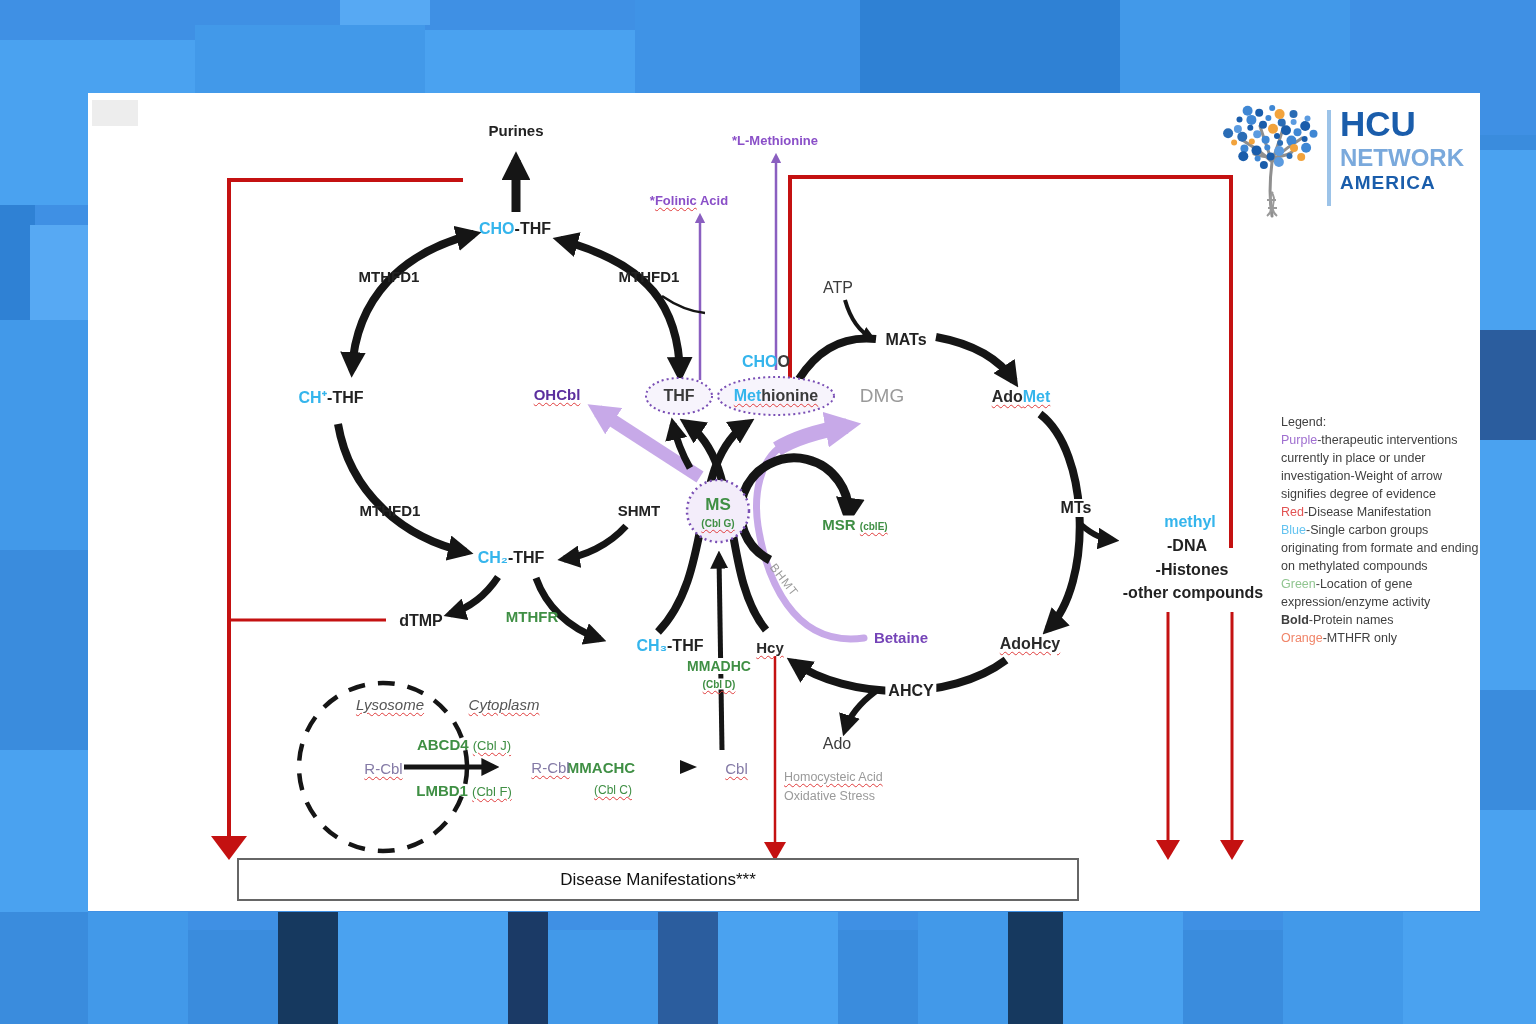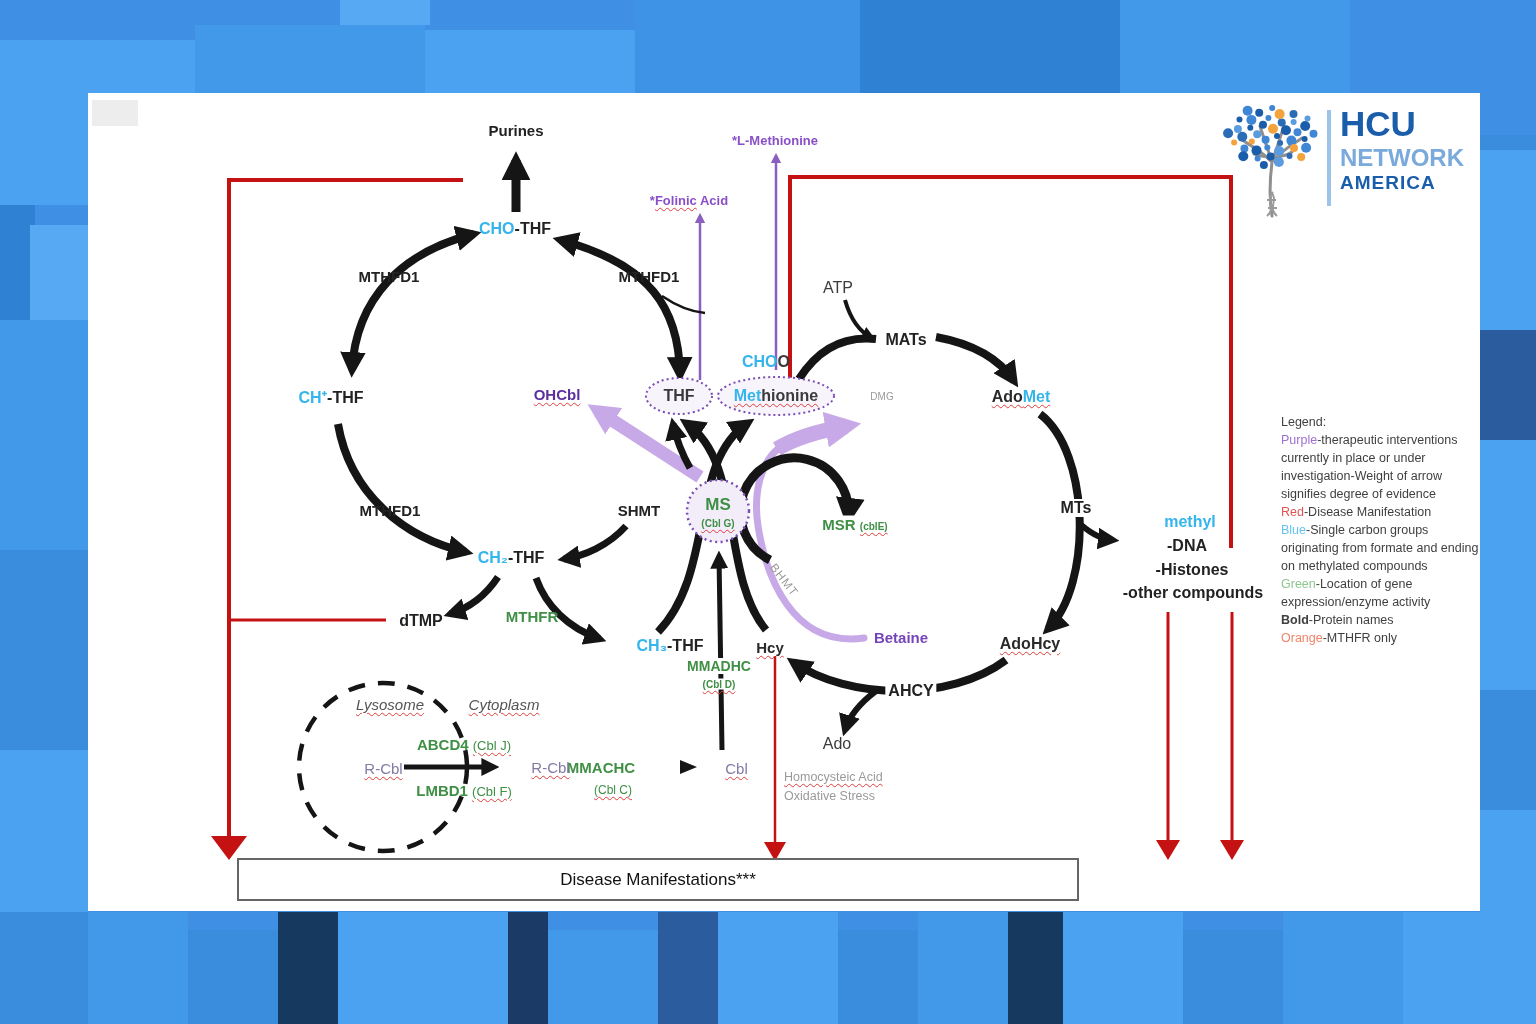--- a/index.html
+++ b/index.html
@@ -211,21 +211,21 @@
   <div class="lb big16" style="left:331px;top:397px;"><span class="cyan">CH⁺</span><span>-THF</span></div>
   <div class="lb" style="left:390px;top:510px;"><span>MTHFD1</span></div>
   <div class="lb big16" style="left:511px;top:558px;"><span class="cyan">CH₂</span><span>-THF</span></div>
   <div class="lb" style="left:639px;top:510px;"><span>SHMT</span></div>
   <div class="lb big16" style="left:421px;top:621px;"><span>dTMP</span></div>
   <div class="lb" style="left:532px;top:616px;"><span class="green">MTHFR</span></div>
   <div class="lb big16" style="left:641px;top:646px;margin-left:29px;"><span class="cyan">CH₃</span><span>-THF</span></div>
   <div class="lb" style="left:557px;top:394px;"><span class="dkpurple sq">OHCbl</span></div>
   <div class="lb big16" style="left:679px;top:396px;color:#3a3a3a;"><span>THF</span></div>
   <div class="lb big16" style="left:776px;top:396px;"><span class="sq"><span class="cyan">Met</span><span style="color:#3a3a3a;">hionine</span></span></div>
-  <div class="lb rg" style="left:882px;top:396px;font-size:10px;"><span class="gray">DMG</span></div>
+  <div class="lb rg" style="left:882px;top:396px;font-size:19px;"><span class="gray">DMG</span></div>
   <div class="lb small13" style="left:689px;top:200px;"><span class="purple">*</span><span class="purple sq">Folinic</span><span class="purple"> Acid</span></div>
   <div class="lb small13" style="left:775px;top:140px;"><span class="purple">*L-Methionine</span></div>
   <div class="lb big16" style="left:766px;top:314px;margin-top:48px;"><span class="cyan">CHO</span><span style="color:#3a3a3a;">O</span></div>
   <div class="lb" style="left:718px;top:505px;font-size:17px;"><span class="green">MS</span></div>
   <div class="lb sub" style="left:718px;top:523px;"><span class="green sq">(Cbl G)</span></div>
   <div class="lb mask" style="left:855px;top:524px;"><span class="green">MSR</span> <span class="green sub sq">(cblE)</span></div>
   <div class="lb rg" id="bhmt-label" style="left:784px;top:580px;font-size:12px;"><span class="gray">BHMT</span></div>
   <div class="lb" style="left:770px;top:647px;"><span class="sq" style="color:#2a2a2a;">Hcy</span></div>
   <div class="lb" style="left:901px;top:637px;"><span class="betaine">Betaine</span></div>
   <div class="lb mask" style="left:719px;top:666px;font-size:14px;"><span class="green">MMADHC</span></div>

